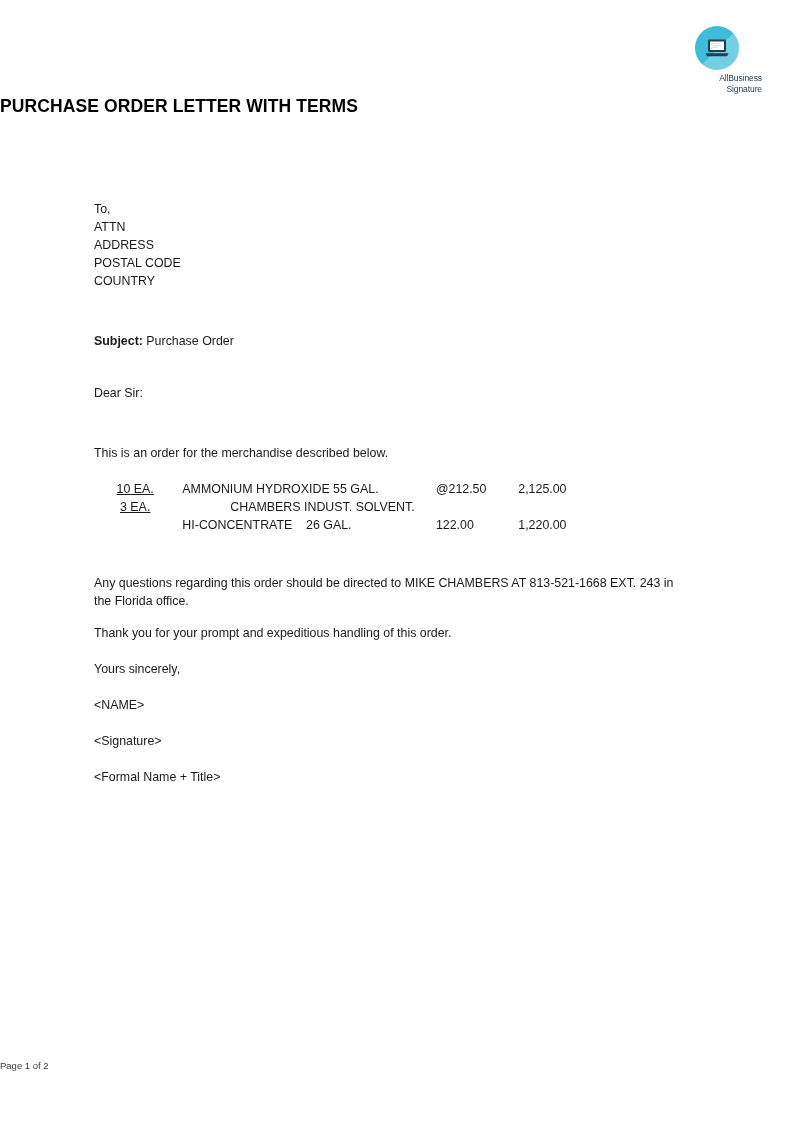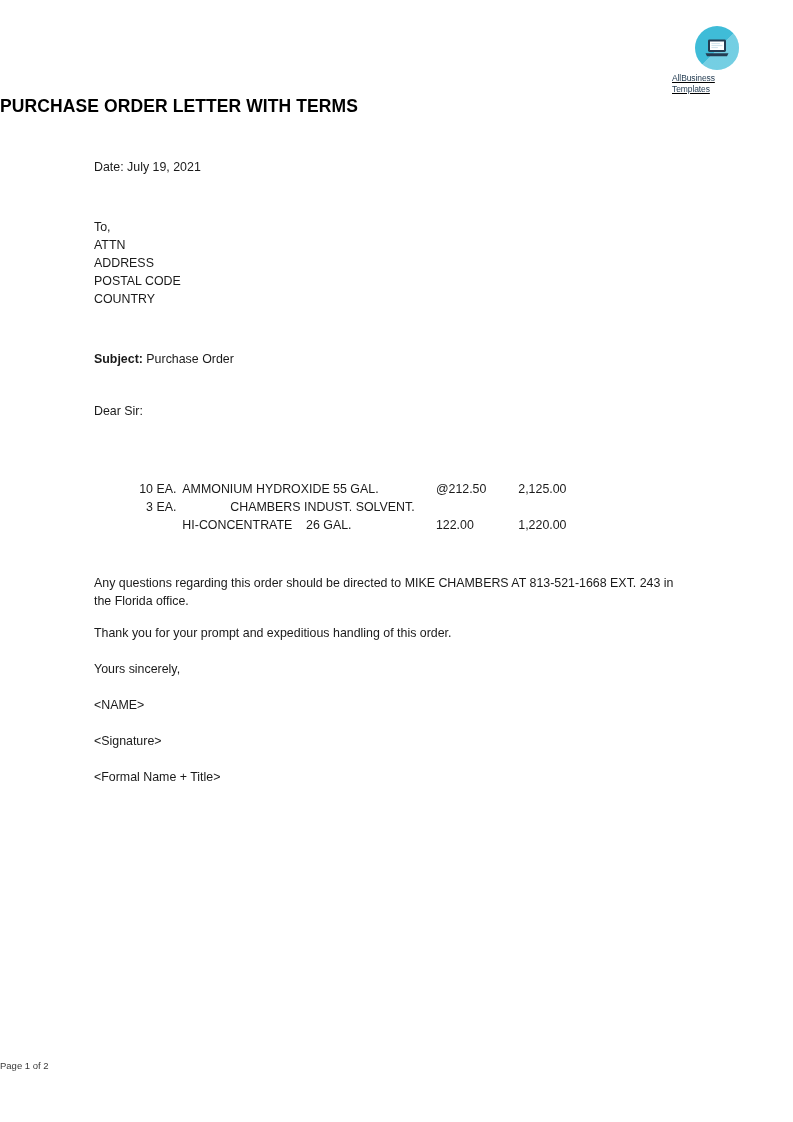--- a/index.html
+++ b/index.html
@@ -19,22 +19,21 @@
     overflow: hidden;
     box-sizing: border-box;
   }
 
   
   .logo-block {
     position: absolute;
     top: 26px;
     left: 672px;
     width: 90px;
-    text-align: left;
-    text-decoration: underline;
+    text-align: right;
   }
   .logo-mark {
     position: relative;
     width: 44px;
     height: 44px;
     margin: 0 auto;
   }
   .logo-circle {
     position: absolute;
     inset: 0;
@@ -108,21 +107,21 @@
     border-collapse: collapse;
     font-size: 12.4px;
     line-height: 18px;
     width: 520px;
   }
   .items td {
     padding: 0;
     vertical-align: top;
     white-space: pre;
   }
-  .col-qty      { width: 96px; text-align: right; padding-right: 6px !important; }
+  .col-qty      { width: 96px; text-align: center; padding-right: 6px !important; text-decoration: underline; }
   .col-desc     { width: 212px; }
   .col-price    { width: 92px; }
   .col-amount   { width: 110px; }
   .desc-indent  { padding-left: 48px !important; }
 
   
   .page-footer {
     position: absolute;
     top: 1060px;
     left: 0;
@@ -148,48 +147,48 @@
           <rect x="6" y="4.5" width="14" height="8.5" fill="#ffffff"></rect>
           <rect x="7.4" y="6.1" width="8.5" height="1" fill="#cfe3ec"></rect>
           <rect x="7.4" y="8.1" width="11" height="1" fill="#cfe3ec"></rect>
           <rect x="7.4" y="10.1" width="6.5" height="1" fill="#cfe3ec"></rect>
           <path d="M1.5 16.3 L24.5 16.3 L23 19.3 L3 19.3 Z" fill="#243c52"></path>
         </svg>
       </div>
     </div>
     <div class="logo-text">
       <div>AllBusiness</div>
-      <div>Templates</div>
+      <div>Signature</div>
     </div>
   </div>
 
   <div class="doc-title">PURCHASE ORDER  LETTER WITH TERMS</div>
 
   <div class="body-area">
 
-    <div class="line">Date: July 19, 2021</div>
 
     <div class="gap-lg"></div>
 
     <div class="addr-line">To,</div>
     <div class="addr-line">ATTN</div>
     <div class="addr-line">ADDRESS</div>
     <div class="addr-line">POSTAL CODE</div>
     <div class="addr-line">COUNTRY</div>
 
     <div class="gap-lg"></div>
 
     <div class="line"><span class="subject-label">Subject:</span><span> </span><span>Purchase Order</span></div>
 
     <div class="gap-md"></div>
 
     <div class="line">Dear Sir:</div>
 
     <div class="gap-lg"></div>
 
+    <p class="para">This is an order for the merchandise described below.</p>
 
     <div class="gap-xs"></div>
 
     <table class="items">
       <tbody>
         <tr>
           <td class="col-qty">10 EA.</td>
           <td class="col-desc">AMMONIUM HYDROXIDE 55 GAL.</td>
           <td class="col-price">@212.50</td>
           <td class="col-amount">2,125.00</td>

